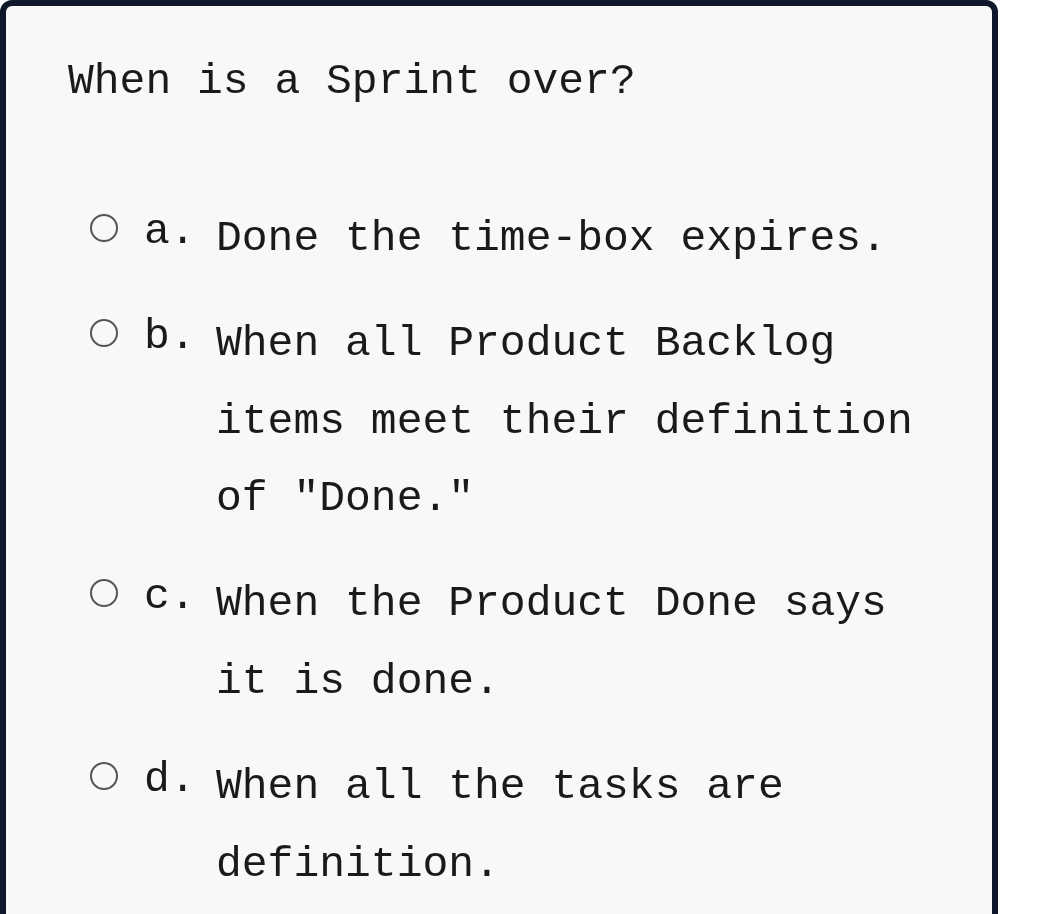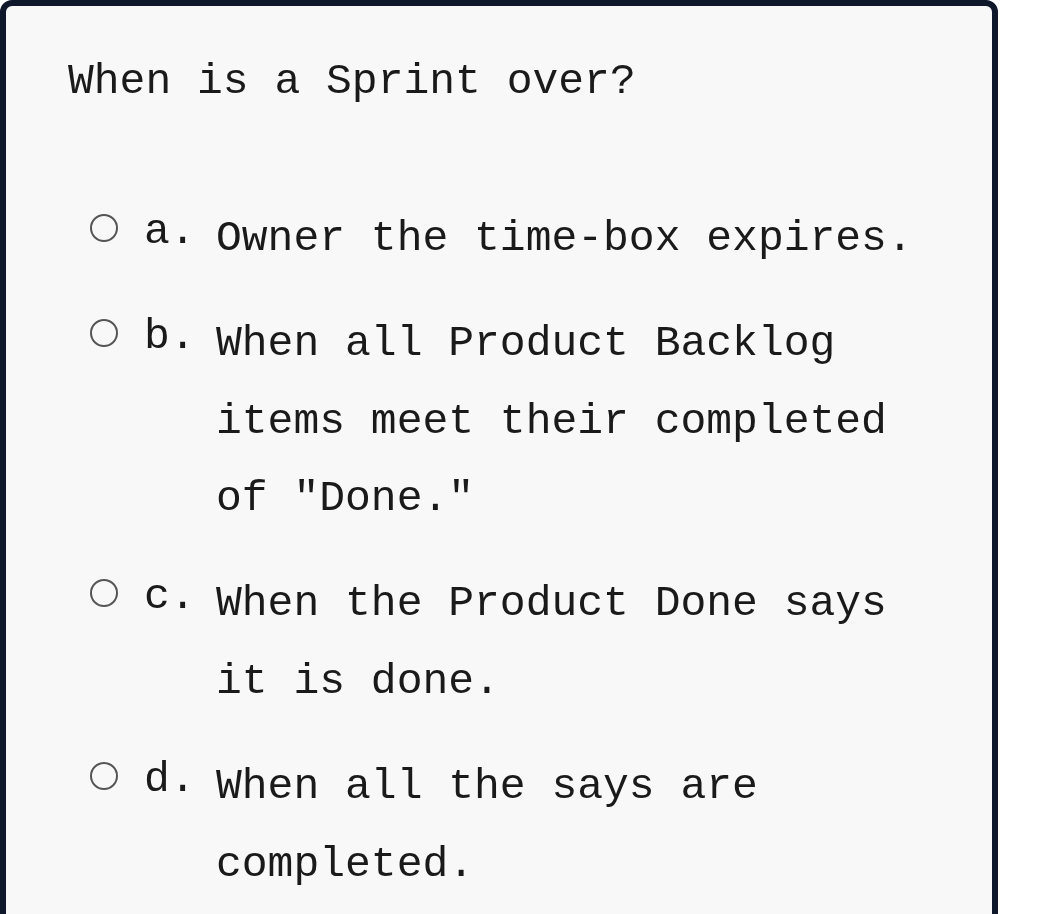--- a/index.html
+++ b/index.html
@@ -72,41 +72,41 @@
 
 <div class="question-card">
   <div class="question-text">When is a Sprint over?</div>
   <div class="options-list">
 
     <div class="option-row">
       <div class="radio-wrapper">
         <span class="radio-circle"></span>
       </div>
       <div class="option-letter">a.</div>
-      <div class="option-text">Owner the time-box expires.</div>
+      <div class="option-text">Done the time-box expires.</div>
     </div>
 
     <div class="option-row">
       <div class="radio-wrapper">
         <span class="radio-circle"></span>
       </div>
       <div class="option-letter">b.</div>
-      <div class="option-text">When all Product Backlog items meet their completed of "Done."</div>
+      <div class="option-text">When all Product Backlog items meet their definition of "Done."</div>
     </div>
 
     <div class="option-row">
       <div class="radio-wrapper">
         <span class="radio-circle"></span>
       </div>
       <div class="option-letter">c.</div>
       <div class="option-text">When the Product Done says it is done.</div>
     </div>
 
     <div class="option-row">
       <div class="radio-wrapper">
         <span class="radio-circle"></span>
       </div>
       <div class="option-letter">d.</div>
-      <div class="option-text">When all the says are completed.</div>
+      <div class="option-text">When all the tasks are definition.</div>
     </div>
 
   </div>
 </div>
 
 </body></html>

